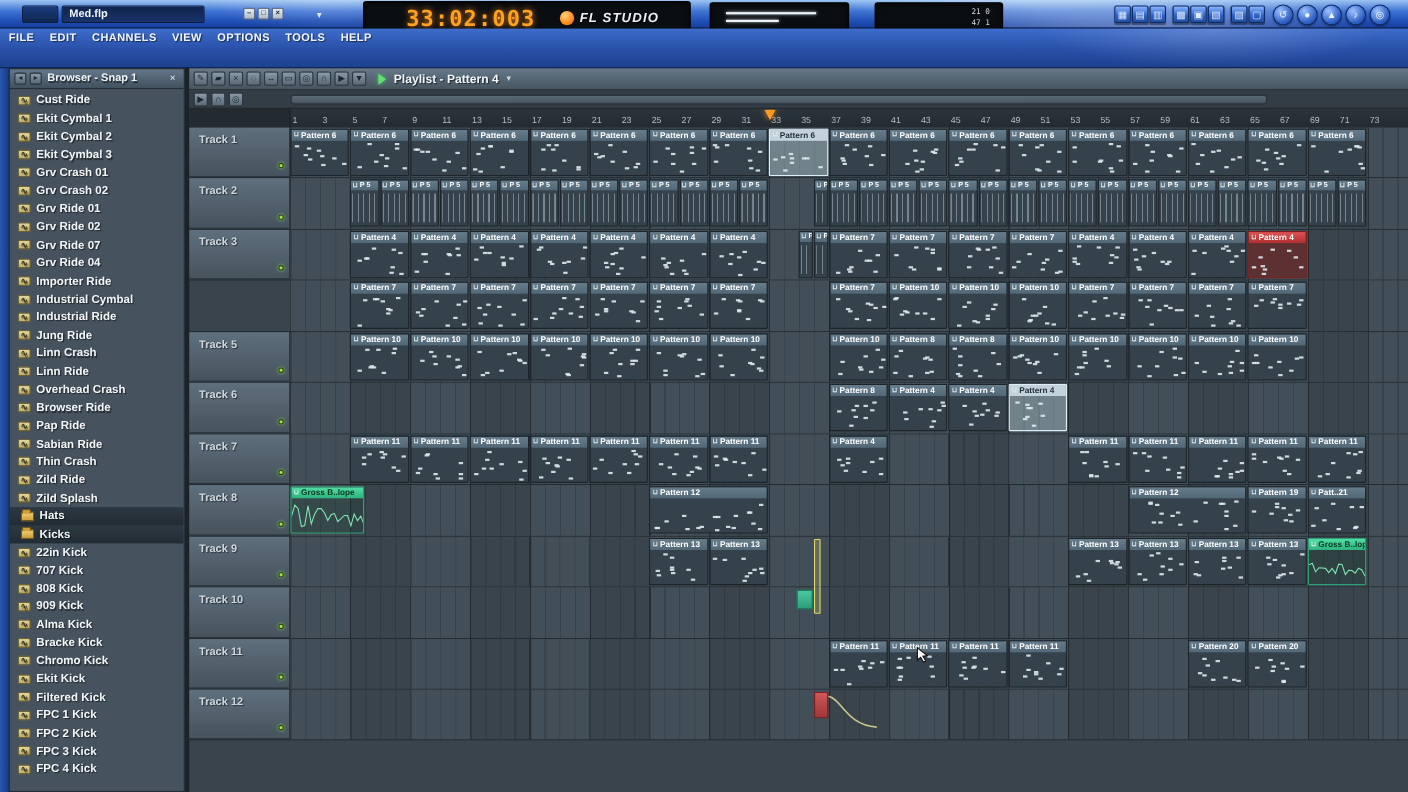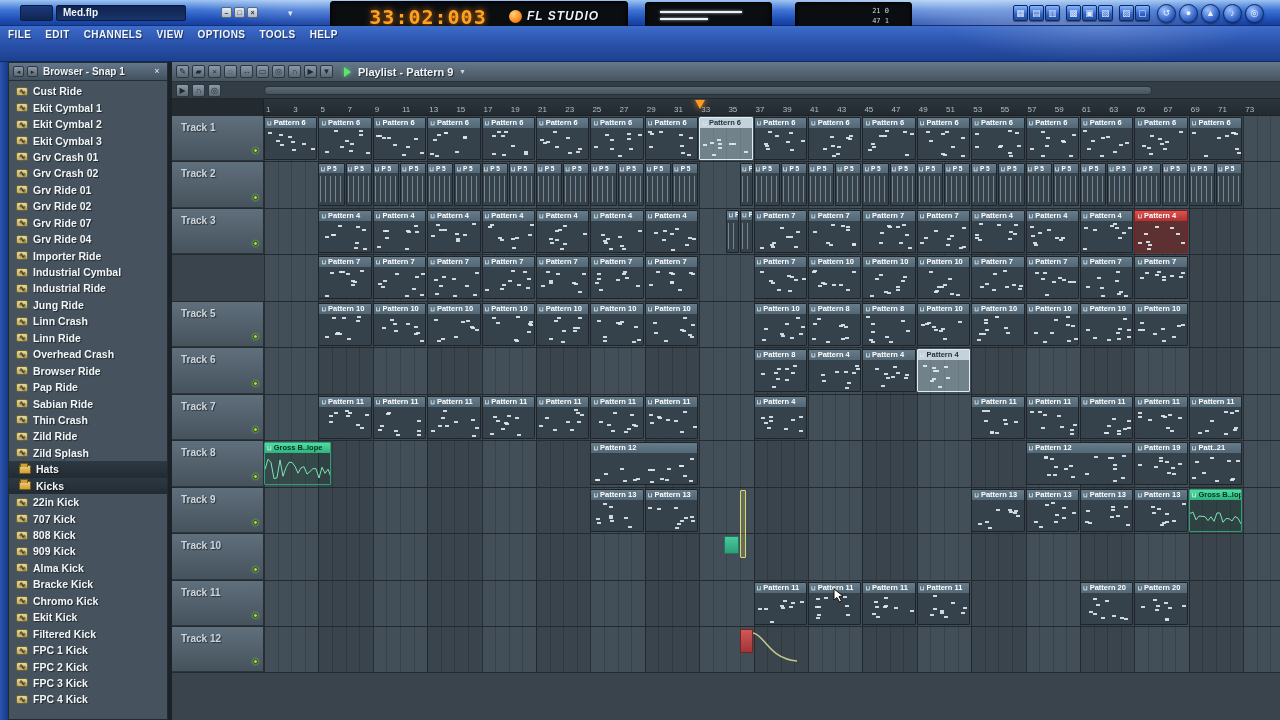--- a/index.html
+++ b/index.html
@@ -39,21 +39,21 @@
     color:#ffa21f;text-shadow:0 0 6px rgba(255,140,20,.9)}
   .fl-logo{left:508px;top:7px;display:flex;align-items:center;gap:5px}
   .fl-dot{width:13px;height:13px;border-radius:50%;
     background:radial-gradient(circle at 35% 30%,#ffd27a,#ff8a1e 60%,#b35708)}
   .fl-logo-text{font-style:italic;font-weight:bold;font-size:12px;color:#e9eff7;
     text-shadow:1px 1px 1px #000;letter-spacing:1px}
   .peak-panel{left:645px;top:2px;width:127px;height:27px}
   .peak-bar{position:absolute;height:2px;background:#e9f2f8;box-shadow:0 0 3px rgba(230,245,255,.8)}
   .scope-panel{left:795px;top:2px;width:117px;height:27px;color:#cfd8de;
     font-family:"DejaVu Sans Mono",monospace;font-size:7px;text-align:right}
-  .scope-val{position:absolute;right:22px}
+  .scope-val{position:absolute;right:11px}
 
   .sqbtn{position:absolute;width:15px;height:16px;border-radius:2px;border:1px solid #0c2a66;
     background:linear-gradient(#85b4ff,#2f60c4 60%,#234f9e);color:#dceaff;font-size:9px;
     line-height:14px;text-align:center;box-shadow:0 1px 1px rgba(0,0,0,.4)}
   .rbtn{position:absolute;width:19px;height:19px;border-radius:50%;border:1px solid #0c2a66;
     background:radial-gradient(circle at 35% 30%,#9cc2ff,#2f60c4 65%,#1d4190);color:#eaf2ff;
     font-size:9px;line-height:17px;text-align:center;box-shadow:0 1px 2px rgba(0,0,0,.45)}
 
   .menu-items{left:8px;top:29px;display:flex;gap:14px}
   .menu-item{color:#f2f6fc;font-size:10px;font-weight:bold;letter-spacing:.4px;
@@ -470,21 +470,21 @@
         <span class="pl-tool">×</span>
         <span class="pl-tool">◌</span>
         <span class="pl-tool">↔</span>
         <span class="pl-tool">▭</span>
         <span class="pl-tool">◎</span>
         <span class="pl-tool">∩</span>
         <span class="pl-tool">▶</span>
         <span class="pl-tool">▼</span>
       </span>
     <span class="play-tri"></span>
-    <span class="pl-title">Playlist - Pattern 9</span>
+    <span class="pl-title">Playlist - Pattern 4</span>
     <span class="pl-caret">▾</span>
   </div>
   <div class="pl-subrow">
     <span class="pl-tool">▶</span>
     <span class="pl-tool">∩</span>
     <span class="pl-tool">◎</span>
   </div>
   <div class="hscroll"></div>
   <div class="ruler">
     <div class="ruler-corner"></div>

